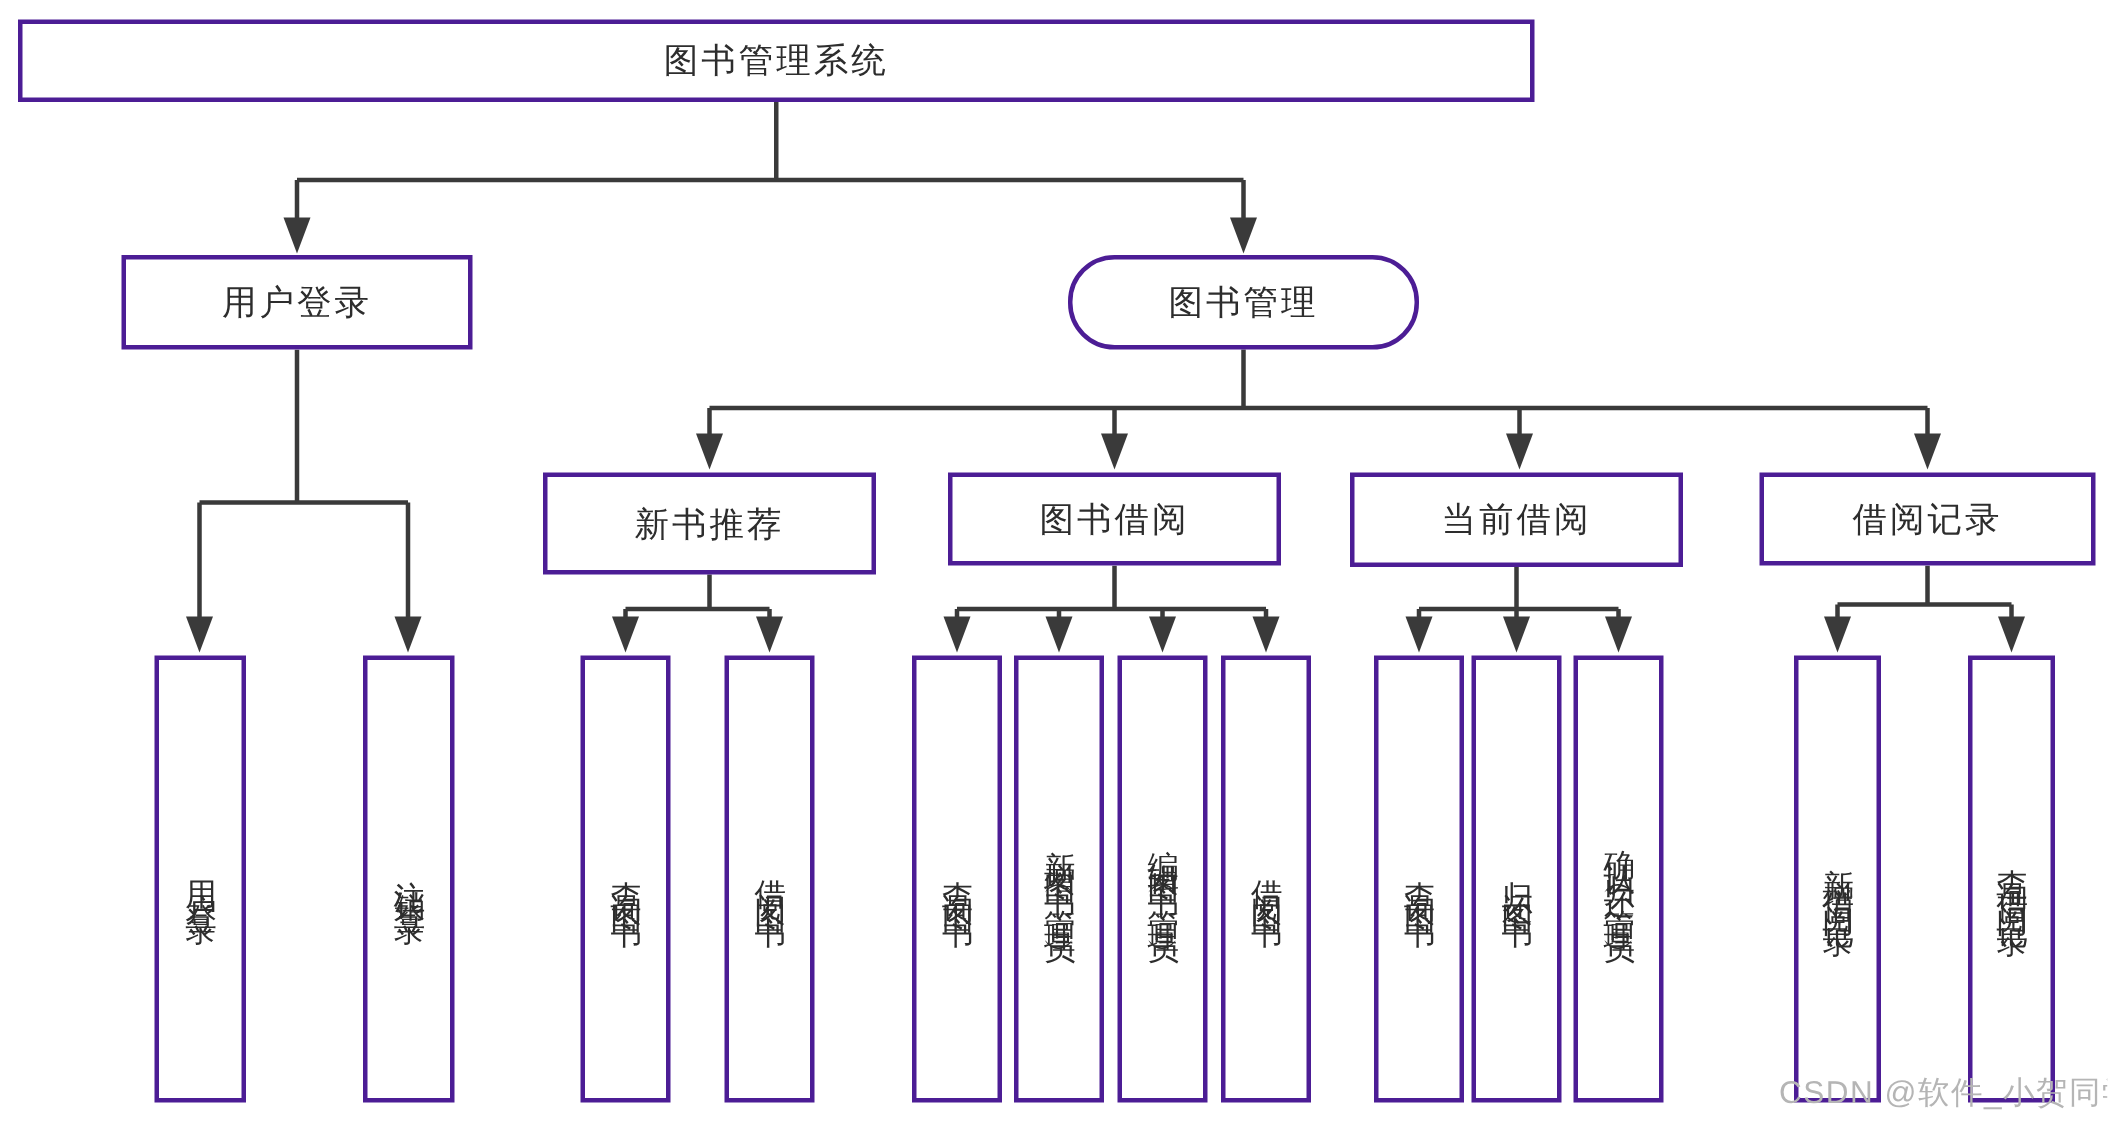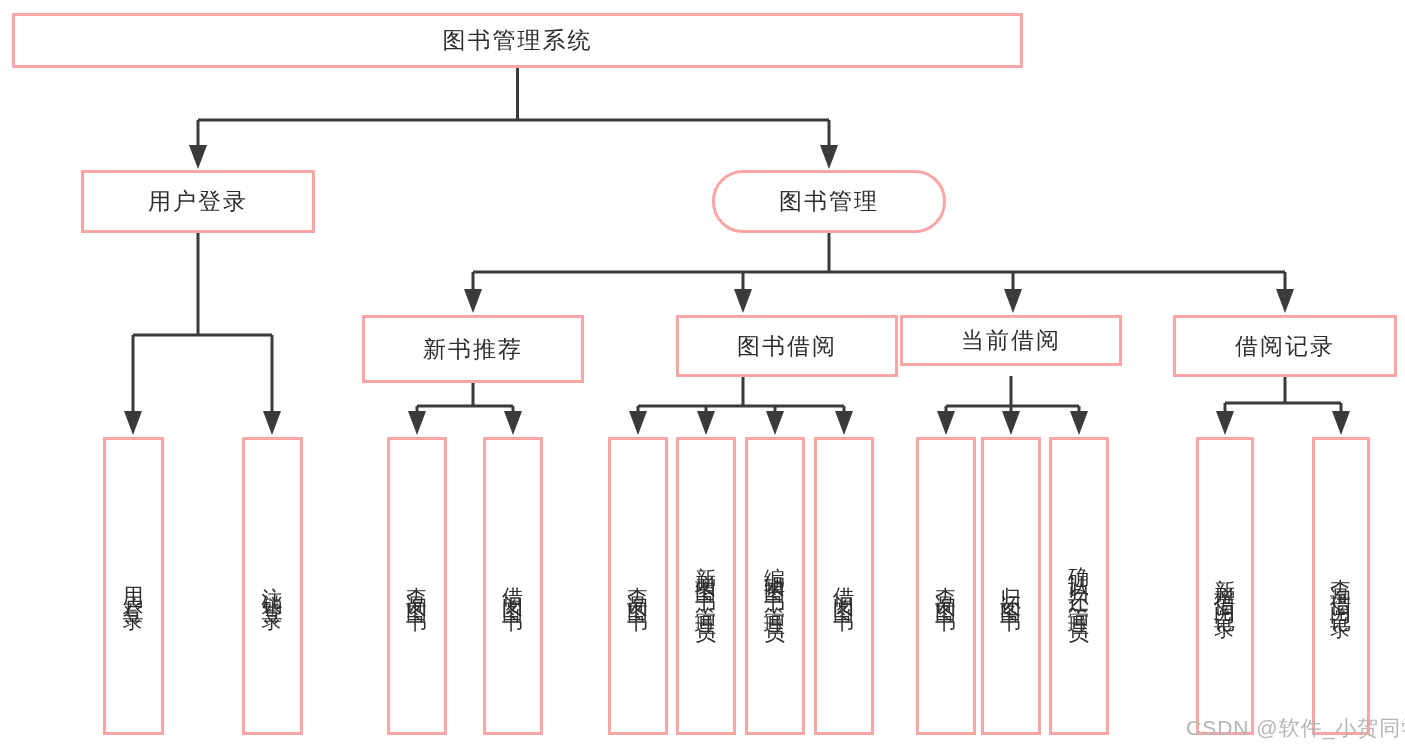--- a/index.html
+++ b/index.html
@@ -13,21 +13,21 @@
   }
   svg.wires {
     position: absolute;
     left: 0; top: 0;
     width: 1405px; height: 747px;
     z-index: 1;
   }
   .box {
     position: absolute;
     box-sizing: border-box;
-    border: 3px solid #fca5a5;
+    border: 3px solid #4c1d95;
     background: #ffffff;
     color: #2d2d2d;
     display: flex;
     align-items: center;
     justify-content: center;
     z-index: 2;
   }
   .box.h {
     font-size: 23px;
     letter-spacing: 2px;
@@ -105,22 +105,22 @@
       <polygon points="1332,411 1350,411 1341,435" stroke="none"></polygon>
     </g>
   </svg>
 
   <div class="box h" style="left:12px; top:13px; width:1011px; height:55px;">图书管理系统</div>
 
   <div class="box h" style="left:81px; top:170px; width:234px; height:63px;">用户登录</div>
   <div class="box h" style="left:712px; top:170px; width:234px; height:63px;border-radius:31px;">图书管理</div>
 
   <div class="box h" style="left:362px; top:315px; width:222px; height:68px;">新书推荐</div>
-  <div class="box h" style="left:632px; top:315px; width:222px; height:62px;margin-left:44px;">图书借阅</div>
-  <div class="box h" style="left:900px; top:315px; width:222px; height:51px;">当前借阅</div>
+  <div class="box h" style="left:632px; top:315px; width:222px; height:62px;">图书借阅</div>
+  <div class="box h" style="left:900px; top:315px; width:222px; height:63px;">当前借阅</div>
   <div class="box h" style="left:1173px; top:315px; width:224px; height:62px;">借阅记录</div>
 
   <div class="box v" style="left:103px; top:437px; width:61px; height:298px;">用户登录</div>
   <div class="box v" style="left:242px; top:437px; width:61px; height:298px;">注销登录</div>
 
   <div class="box v" style="left:387px; top:437px; width:60px; height:298px;">查询图书</div>
   <div class="box v" style="left:483px; top:437px; width:60px; height:298px;">借阅图书</div>
 
   <div class="box v" style="left:608px; top:437px; width:60px; height:298px;">查询图书</div>
   <div class="box v" style="left:676px; top:437px; width:60px; height:298px;">新增图书（管理员）</div>

